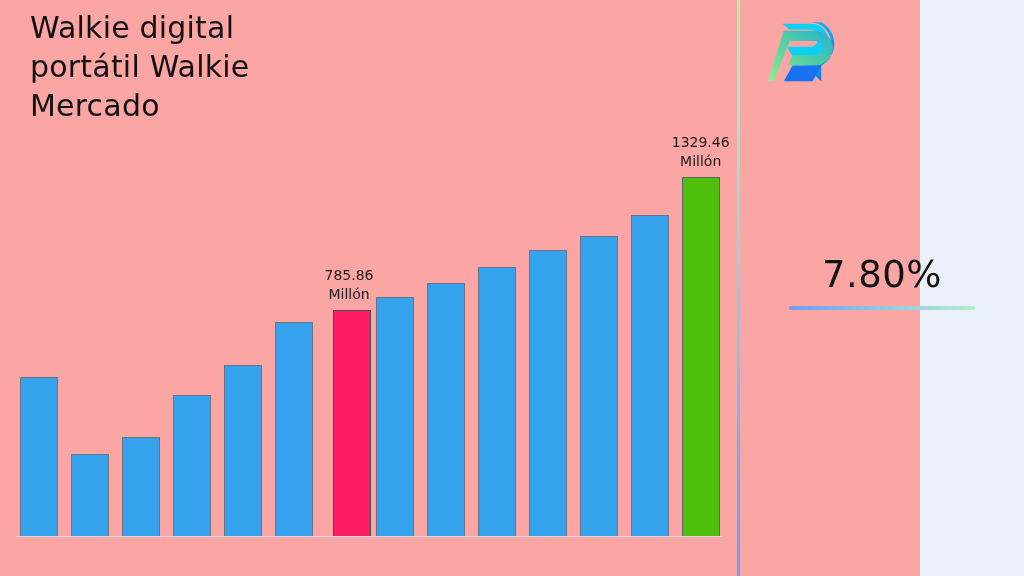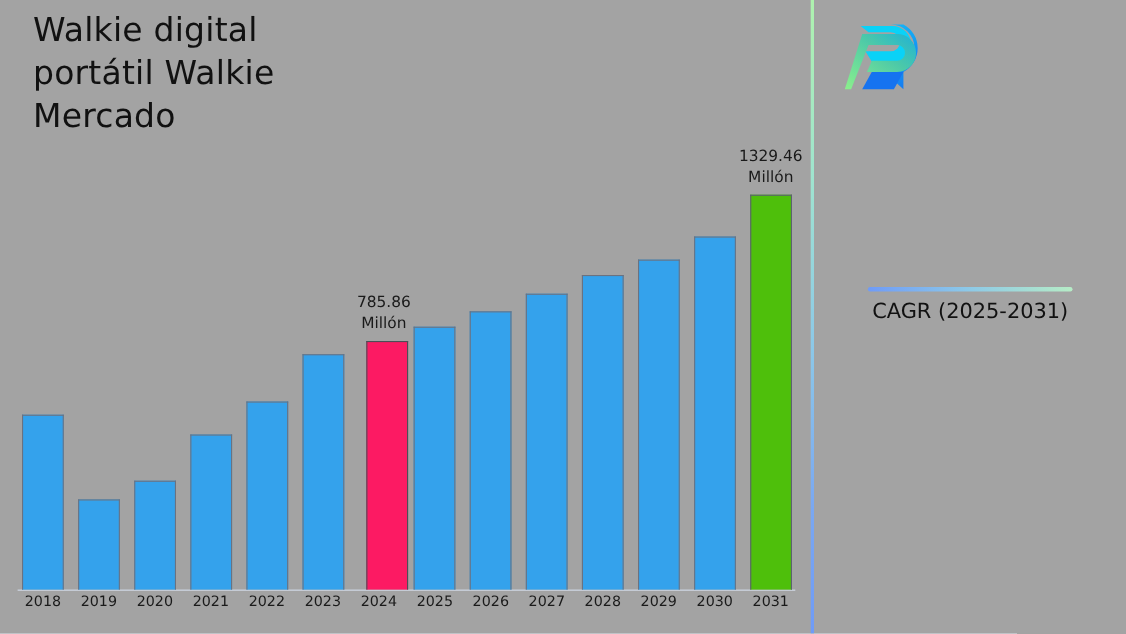--- a/index.html
+++ b/index.html
@@ -9,23 +9,23 @@
   body {
     width: 1024px;
     height: 576px;
     overflow: hidden;
     background: #eaf1fb;
     font-family: "DejaVu Sans", "Liberation Sans", sans-serif;
     color: #1a1a1a;
   }
   #root {
     position: relative;
-    width: 1024px;
-    height: 576px;
-    background: #a3a3a3;
+    width: 920px;
+    height: 576px;
+    background: #fca5a5;
   }
 
   
   #chart-panel {
     position: absolute;
     left: 0;
     top: 0;
     width: 737px;
     height: 576px;
   }
@@ -231,37 +231,20 @@
         <div class="bar-slot" style="left: 630.8px; width: 38px; height: 321px;">
           <div class="bar blue" style="height: 321px;"></div>
         </div>
         <div class="bar-slot" style="left: 681.7px; width: 38px; height: 359px;">
           <div class="bar green" style="height: 359px;"></div>
           <div class="bar-value-label center">1329.46
 Millón</div>
         </div>
       </div>
 
-    <div id="x-axis">
-
-    <div class="x-tick" style="left: 39px;">2018</div>
-        <div class="x-tick" style="left: 89.9px;">2019</div>
-        <div class="x-tick" style="left: 140.8px;">2020</div>
-        <div class="x-tick" style="left: 191.7px;">2021</div>
-        <div class="x-tick" style="left: 242.6px;">2022</div>
-        <div class="x-tick" style="left: 293.5px;">2023</div>
-        <div class="x-tick" style="left: 344.4px;">2024</div>
-        <div class="x-tick" style="left: 395.3px;">2025</div>
-        <div class="x-tick" style="left: 446.2px;">2026</div>
-        <div class="x-tick" style="left: 497.1px;">2027</div>
-        <div class="x-tick" style="left: 548px;">2028</div>
-        <div class="x-tick" style="left: 598.9px;">2029</div>
-        <div class="x-tick" style="left: 649.8px;">2030</div>
-        <div class="x-tick" style="left: 700.7px;">2031</div>
-      </div>
   </div>
 
   <div id="panel-divider"></div>
 
   <div id="info-panel">
 
     <div id="logo-block">
       <svg id="logo-mark" viewBox="0 0 100 100">
         <defs>
           <linearGradient id="gradBlue" x1="0" y1="0" x2="1" y2="1">
@@ -277,18 +260,18 @@
         </defs>
         <path d="M22 10 H58 A30 30 0 0 1 58 70 H50 L74 92 V70 A34 34 0 0 0 74 10 Z" fill="url(#gradBlue)"></path>
         <path d="M22 10 H62 A26 26 0 0 1 62 62 H40 L30 72 H62 A36 36 0 0 0 62 0 H14 Z" fill="#0aa7f0" opacity="0"></path>
         <path d="M20 12 H60 A24 24 0 0 1 60 60 H36 L26 44 H58 A12 12 0 0 0 58 20 H30 Z" fill="#0ad2f7"></path>
         <path d="M8 92 L30 36 H66 A10 10 0 0 1 66 56 H34 L28 70 H66 A24 24 0 0 0 66 22 H22 L0 92 Z" fill="url(#gradGreen)"></path>
         <path d="M34 70 H74 L62 92 H22 Z" fill="#1573f0"></path>
       </svg>
     </div>
 
     <div id="cagr-block">
+      <div id="cagr-value">7.80%</div>
       <div id="cagr-rule"></div>
-      <div id="cagr-caption">CAGR (2025-2031)</div>
     </div>
 
   </div>
 </div>
 
 </body></html>

